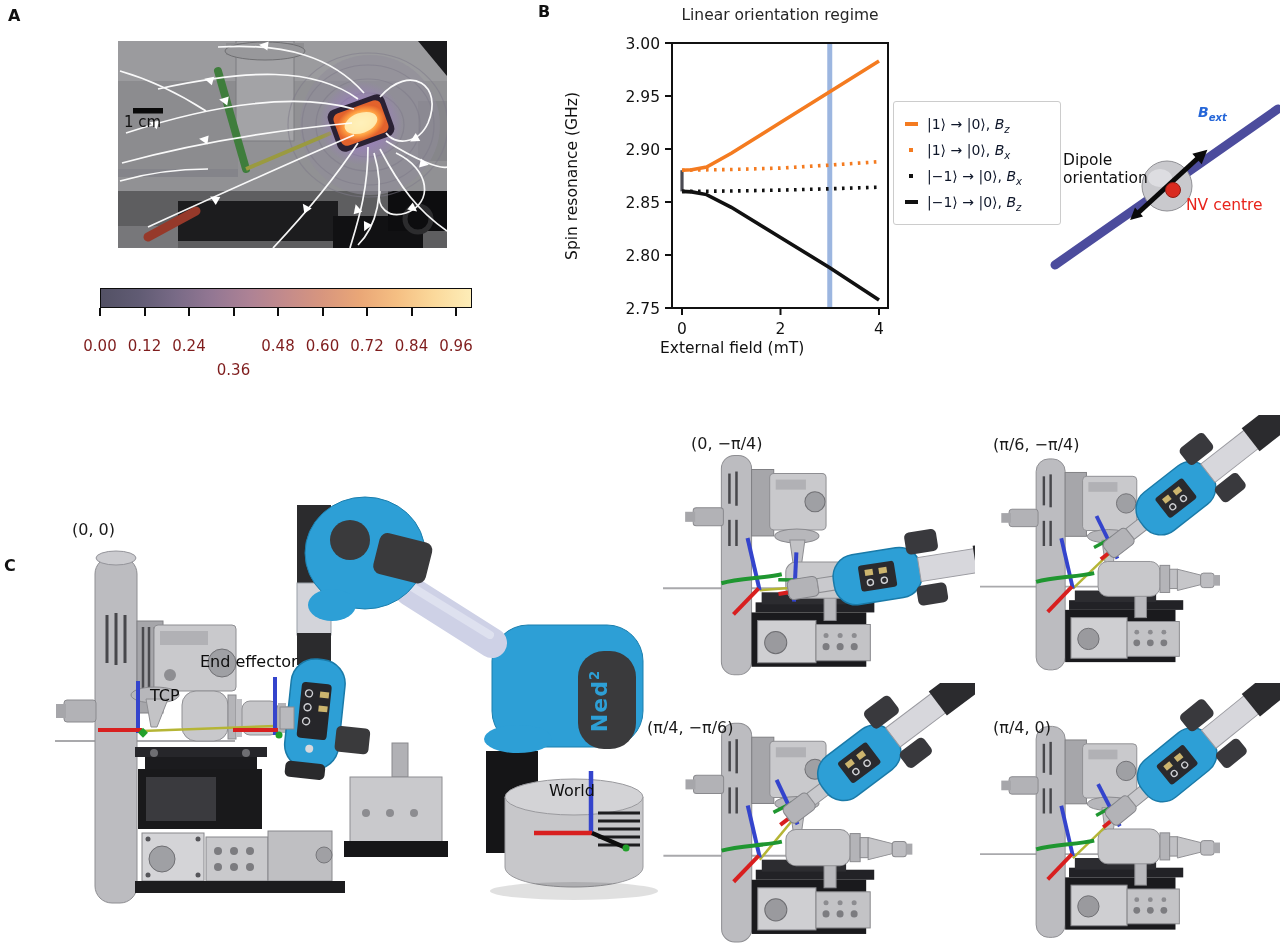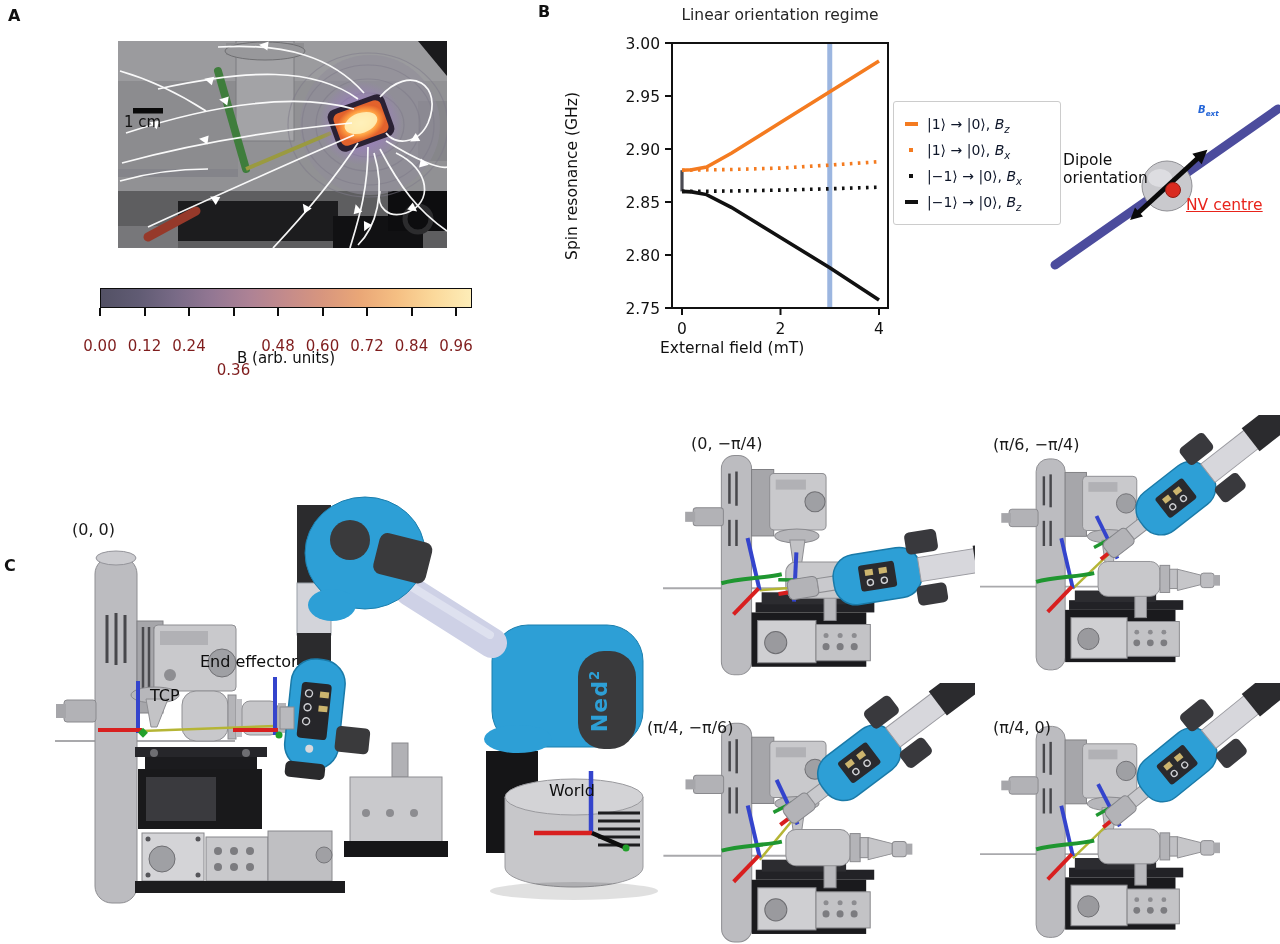--- a/index.html
+++ b/index.html
@@ -17,24 +17,24 @@
   #cbar-caption{left:136px;top:349px;width:300px;text-align:center;font-size:15px;}
   #chart-title{left:650px;top:6px;width:260px;text-align:center;font-size:15.5px;color:#262626;}
   #chart-ylabel{left:572px;top:176px;transform:translate(-50%,-50%) rotate(-90deg);font-size:15.5px;}
   #chart-xlabel{left:660px;top:339px;width:240px;font-size:15.5px;}
   #legend{position:absolute;left:893px;top:101px;width:168px;background:#fff;
           border:1px solid #ccc;border-radius:3px;padding:9px 10px;box-sizing:border-box;}
   .lgrow{display:flex;align-items:center;gap:9px;height:26px;}
   .lgkey{width:14px;display:flex;justify-content:center;align-items:center;}
   .lglab{font-size:14px;color:#0f172a;}
   .lglab sub{font-size:0.72em;font-style:italic;}
-  #bext{color:#2566d8;font-weight:bold;font-style:italic;font-size:10px;}
+  #bext{color:#2566d8;font-weight:bold;font-style:italic;font-size:14px;}
   #bext sub{font-size:0.72em;}
   #dipole-orient{font-size:15.5px;line-height:1.15;}
-  #nv-label{color:#e8231a;font-size:15.5px;text-decoration:underline;}
+  #nv-label{color:#e8231a;font-size:15.5px;}
   #ned{left:557px;top:681px;width:100px;height:40px;transform:rotate(-90deg);
        text-align:center;color:#2d9fd6;font-weight:bold;font-size:22px;letter-spacing:1px;}
   #ned sup{font-size:0.6em;}
   sub,sup{line-height:0;}
 </style>
 </head>
 <body>
 <div id="page">
 
 <div class="lbl pletter" style="left:8px;top:6px">A</div>
@@ -114,21 +114,20 @@
         <polygon points="0,-4.5 9,0 0,4.5" transform="translate(300,96) rotate(150)"></polygon>
         <polygon points="0,-4.5 9,0 0,4.5" transform="translate(302,122) rotate(12)"></polygon>
         <polygon points="0,-4.5 9,0 0,4.5" transform="translate(292,165) rotate(38)"></polygon>
         <polygon points="0,-4.5 9,0 0,4.5" transform="translate(250,182) rotate(115)"></polygon>
       </g>
       <rect x="15" y="67" width="30" height="5.5" fill="#0a0a0a"></rect>
     </svg>
 <div class="lbl" style="left:124px;top:113px;font-size:15px">1 cm</div>
 
 <div id="cbar" style="background: linear-gradient(to right, rgb(83, 81, 101), rgb(96, 91, 115), rgb(120, 106, 134), rgb(147, 119, 147), rgb(173, 130, 149), rgb(196, 139, 139), rgb(216, 150, 126), rgb(234, 167, 119), rgb(245, 191, 131), rgb(251, 217, 155), rgb(253, 237, 184));"></div>
-<div class="lbl" id="cbar-caption">B (arb. units)</div>
 
 <svg id="chart-svg" style="left:530px;top:0" width="460" height="380" viewBox="0 0 460 380">
       <line x1="299.75" y1="43" x2="299.75" y2="308" stroke="#9cb6e0" stroke-width="5"></line>
       <line x1="152" y1="191.40000000000015" x2="152" y2="170.2000000000001" stroke="#4a4a52" stroke-width="3.2"></line>
       <path d="M152.0,170.2 L161.8,169.7 L176.6,167.0 L201.3,153.2 L250.5,122.5 L299.8,91.8 L349.0,61.0" fill="none" stroke="#f47b20" stroke-width="3.6"></path>
       <path d="M152.0,170.2 L201.3,169.5 L250.5,168.1 L299.8,165.1 L349.0,161.7" fill="none" stroke="#f47b20" stroke-width="3.6" stroke-dasharray="2.6 5.4"></path>
       <path d="M152.0,191.4 L201.3,191.0 L250.5,190.1 L299.8,188.8 L349.0,187.2" fill="none" stroke="#111111" stroke-width="3.6" stroke-dasharray="2.6 5.4"></path>
       <path d="M152.0,191.4 L161.8,191.9 L176.6,194.6 L201.3,207.3 L250.5,237.5 L299.8,267.7 L349.0,300.1" fill="none" stroke="#111111" stroke-width="3.6"></path>
       <rect x="142" y="43" width="216" height="265" fill="none" stroke="#111" stroke-width="2"></rect>
       <line x1="135" y1="308" x2="142" y2="308" stroke="#111" stroke-width="2"></line>

